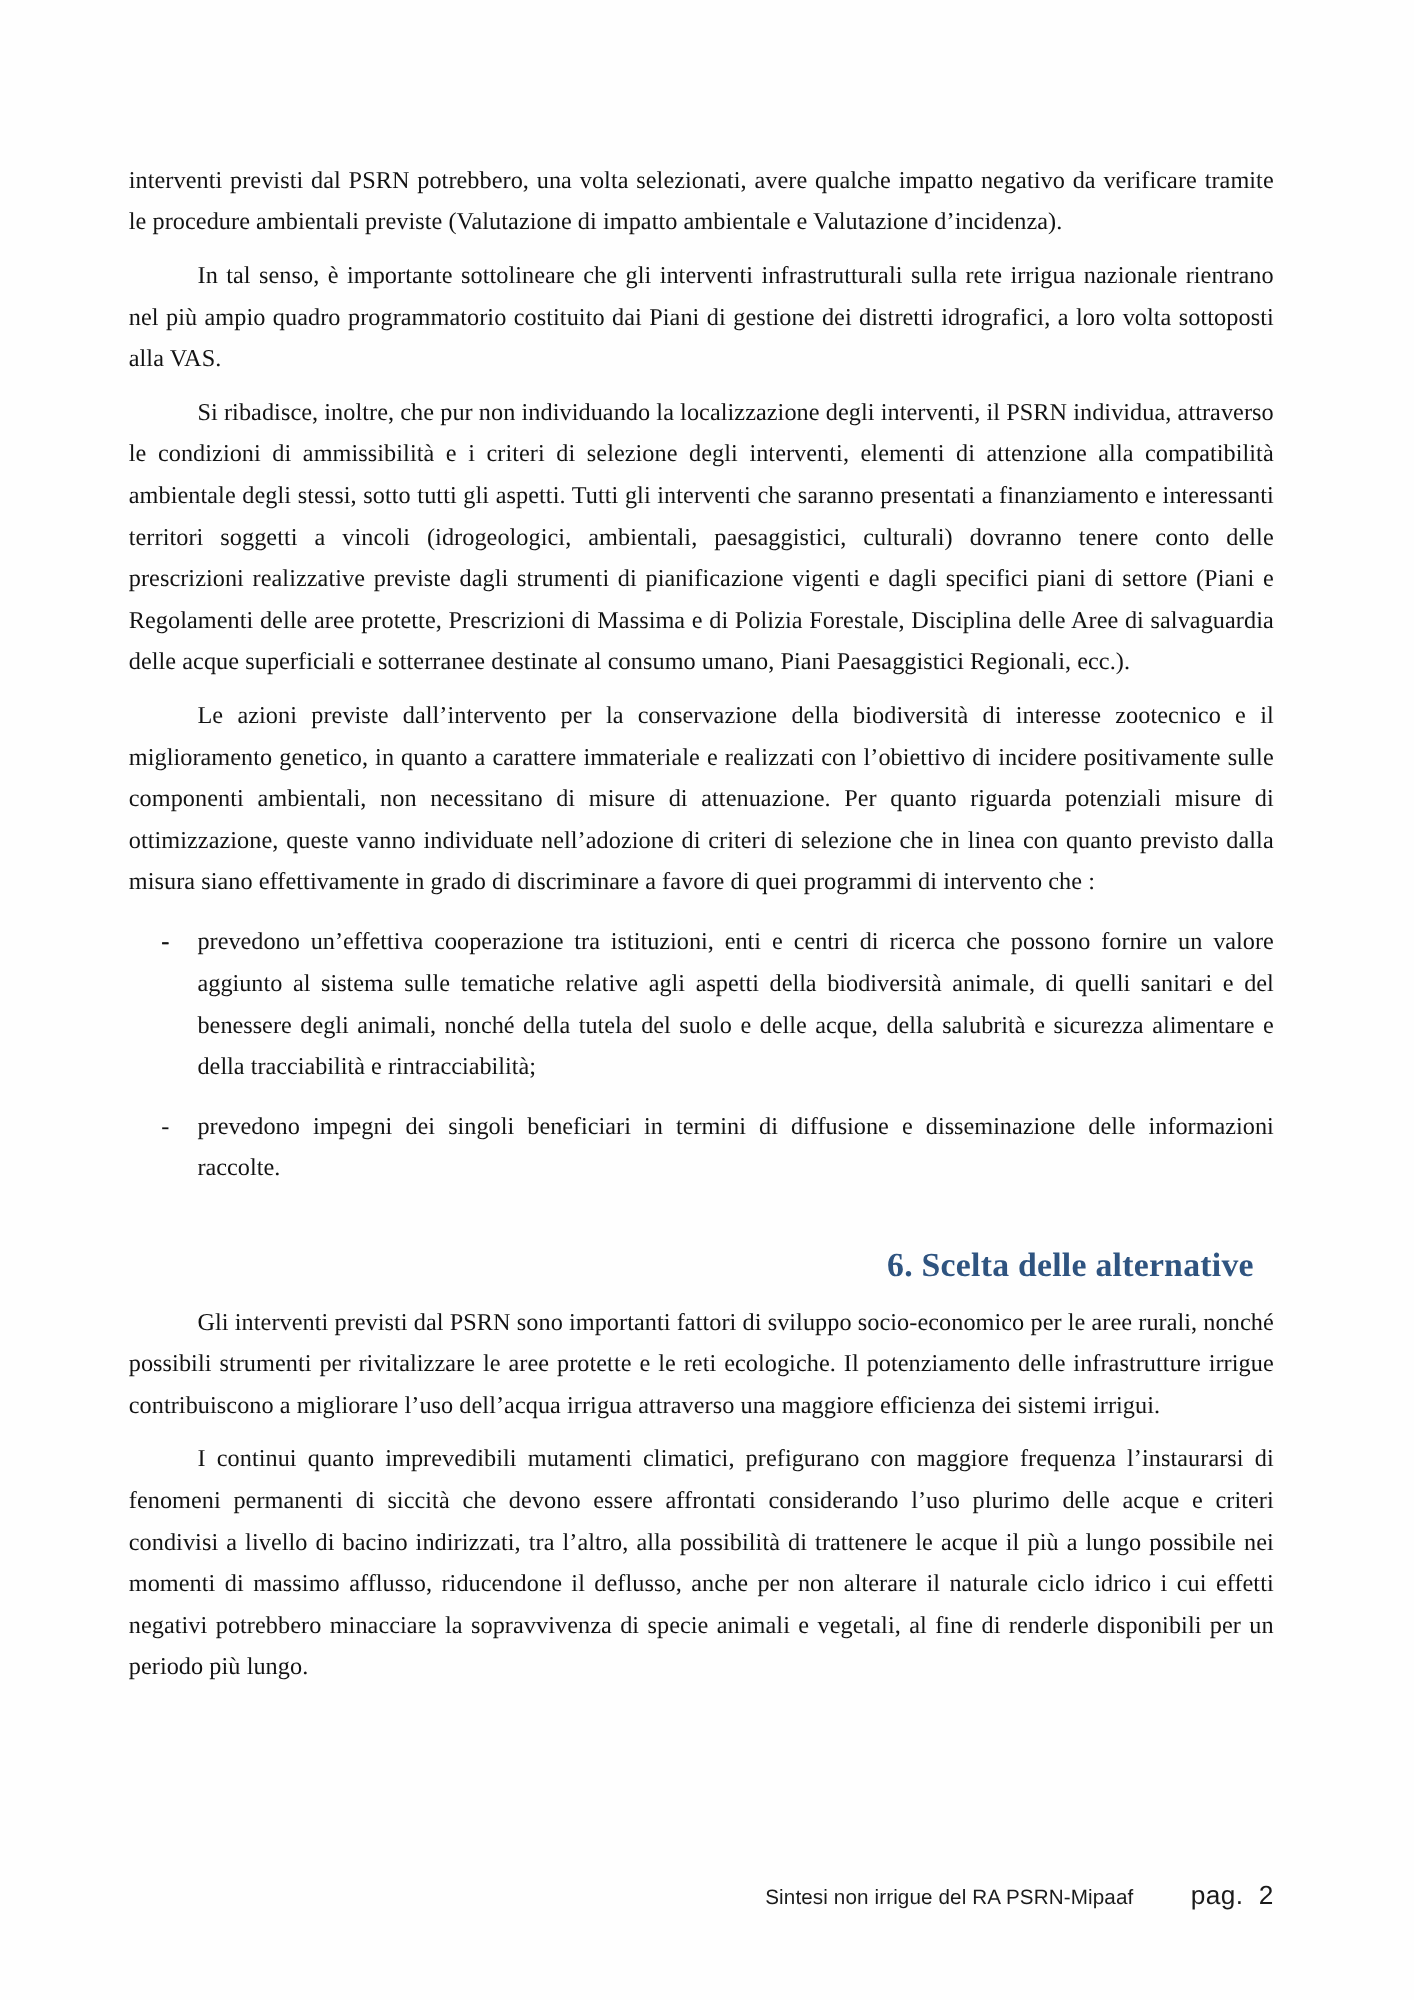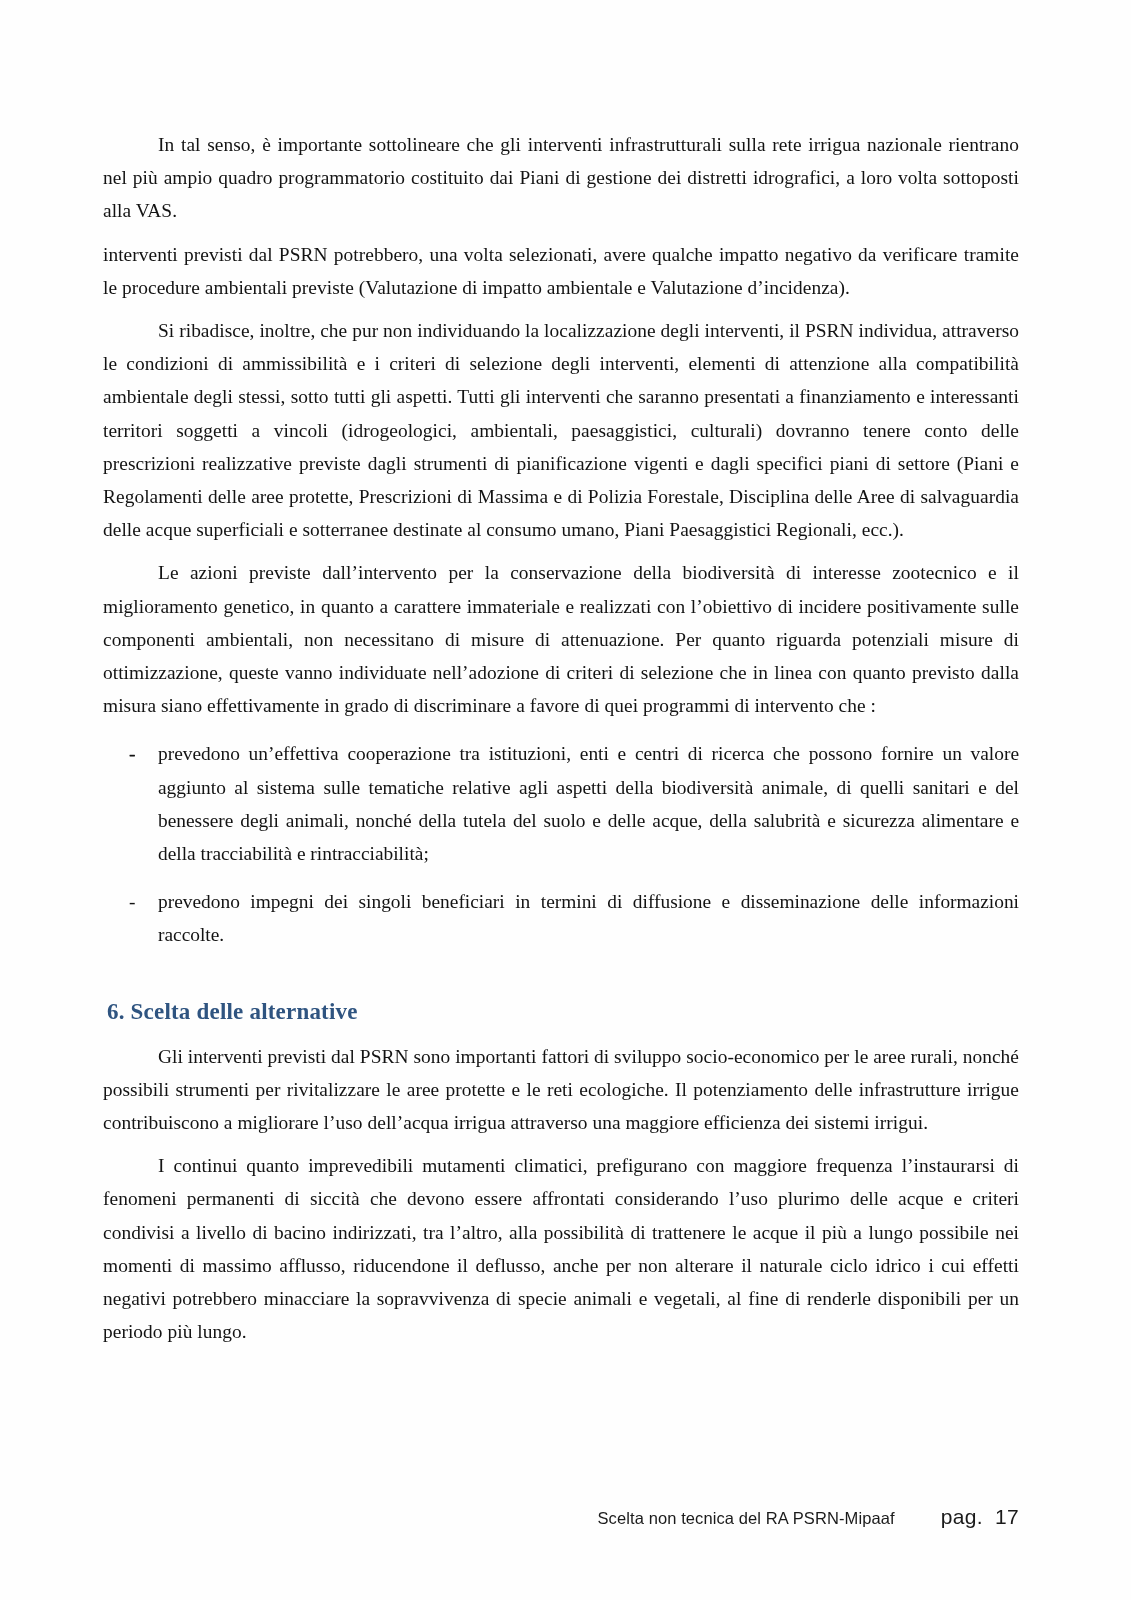--- a/index.html
+++ b/index.html
@@ -62,27 +62,28 @@
     margin-bottom: 0;
   }
   ul.dash-list li .dash {
     position: absolute;
     left: 26px;
     top: 0;
     font-size: 19.4px;
     line-height: 33.2px;
   }
   h2.section-heading {
-    margin: 4px;
+    margin: 16px;
     font-family: "Liberation Serif", "DejaVu Serif", serif;
-    font-size: 23px;
+    font-size: 27px;
     font-weight: bold;
     color: #2f5480;
     letter-spacing: 0.2px;
     line-height: 28px;
+    text-align: right;
   }
   .heading-block {
     margin-top: 46px;
     margin-bottom: 14px;
   }
   .footer {
     position: absolute;
     left: 103px;
     top: 1505px;
     width: 916px;
@@ -106,23 +107,23 @@
     white-space: pre;
   }
 </style>
 </head>
 <body>
 
 <div class="page">
 
   <div class="content">
 
+    <p class="body-par no-indent">interventi previsti dal PSRN potrebbero, una volta selezionati, avere qualche impatto negativo da verificare tramite le procedure ambientali previste (Valutazione di impatto ambientale e Valutazione d’incidenza).</p>
+
     <p class="body-par">In tal senso, è importante sottolineare che gli interventi infrastrutturali sulla rete irrigua nazionale rientrano nel più ampio quadro programmatorio costituito dai Piani di gestione dei distretti idrografici, a loro volta sottoposti alla VAS.</p>
-
-    <p class="body-par no-indent">interventi previsti dal PSRN potrebbero, una volta selezionati, avere qualche impatto negativo da verificare tramite le procedure ambientali previste (Valutazione di impatto ambientale e Valutazione d’incidenza).</p>
 
     <p class="body-par">Si ribadisce, inoltre, che pur non individuando la localizzazione degli interventi, il PSRN individua, attraverso le condizioni di ammissibilità e i criteri di selezione degli interventi, elementi di attenzione alla compatibilità ambientale degli stessi, sotto tutti gli aspetti. Tutti gli interventi che saranno presentati a finanziamento e interessanti territori soggetti a vincoli (idrogeologici, ambientali, paesaggistici, culturali) dovranno tenere conto delle prescrizioni realizzative previste dagli strumenti di pianificazione vigenti e dagli specifici piani di settore (Piani e Regolamenti delle aree protette, Prescrizioni di Massima e di Polizia Forestale, Disciplina delle Aree di salvaguardia delle acque superficiali e sotterranee destinate al consumo umano, Piani Paesaggistici Regionali, ecc.).</p>
 
     <p class="body-par">Le azioni previste dall’intervento per la conservazione della biodiversità di interesse zootecnico e il miglioramento genetico, in quanto a carattere immateriale e realizzati con l’obiettivo di incidere positivamente sulle componenti ambientali, non necessitano di misure di attenuazione. Per quanto riguarda potenziali misure di ottimizzazione, queste vanno individuate nell’adozione di criteri di selezione che in linea con quanto previsto dalla misura siano effettivamente in grado di discriminare a favore di quei programmi di intervento che :</p>
 
     <ul class="dash-list">
       <li>
         <span class="dash">-</span>
       </li>
       <li>
@@ -141,18 +142,18 @@
 
     <p class="body-par">Gli interventi previsti dal PSRN sono importanti fattori di sviluppo socio-economico per le aree rurali, nonché possibili strumenti per rivitalizzare le aree protette e le reti ecologiche. Il potenziamento delle infrastrutture irrigue contribuiscono a migliorare l’uso dell’acqua irrigua attraverso una maggiore efficienza dei sistemi irrigui.</p>
 
     <p class="body-par">I continui quanto imprevedibili mutamenti climatici, prefigurano con maggiore frequenza l’instaurarsi di fenomeni permanenti di siccità che devono essere affrontati considerando l’uso plurimo delle acque e criteri condivisi a livello di bacino indirizzati, tra l’altro, alla possibilità di trattenere le acque il più a lungo possibile nei momenti di massimo afflusso, riducendone il deflusso, anche per non alterare il naturale ciclo idrico i cui effetti negativi potrebbero minacciare la sopravvivenza di specie animali e vegetali, al fine di renderle disponibili per un periodo più lungo.</p>
 
 
   </div>
 
   <div class="footer">
     <div class="footer-inner">
-      <span class="footer-title">Scelta non tecnica del RA PSRN-Mipaaf</span>
-      <span class="footer-page">pag.  17</span>
+      <span class="footer-title">Sintesi non irrigue del RA PSRN-Mipaaf</span>
+      <span class="footer-page">pag.  2</span>
     </div>
   </div>
 
 </div>
 
 </body></html>

